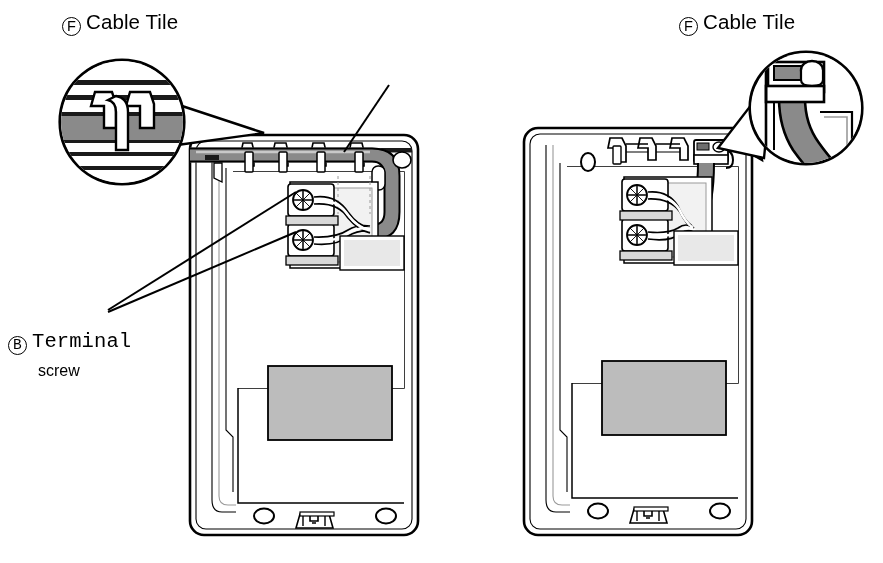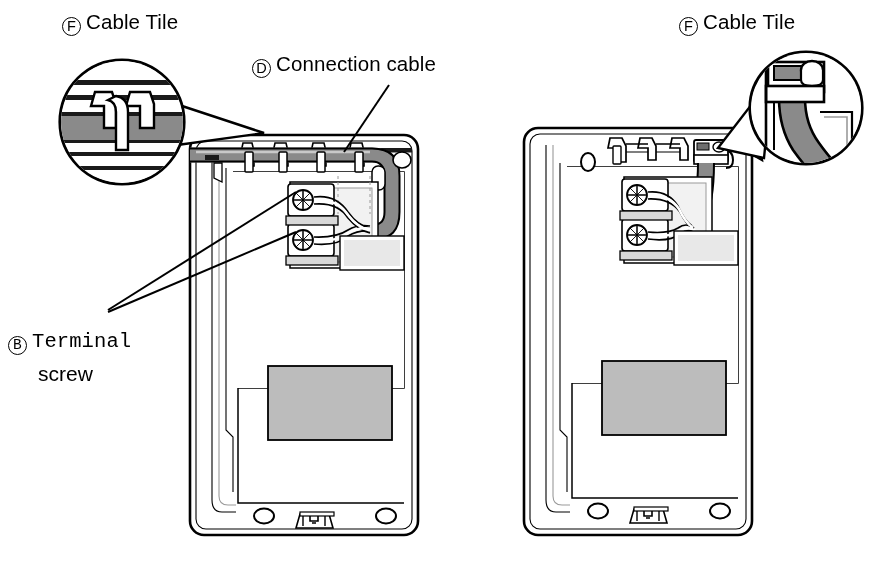--- a/index.html
+++ b/index.html
@@ -37,21 +37,21 @@
     border-radius: 50%;
     text-align: center;
     font-size: 14.5px;
     vertical-align: -2px;
     margin-right: 5px;
     box-sizing: border-box;
   }
   .lbl .txt { vertical-align: baseline; }
   .lbl2 {
     position: absolute;
-    font-size: 21px;
+    font-size: 16px;
     color: #000;
     white-space: nowrap;
   }
 </style>
 </head>
 <body>
 
 <div id="stage">
 
   <svg width="883" height="563" viewBox="0 0 883 563" style="position:absolute;left:0;top:0;">
@@ -304,23 +304,20 @@
         <path d="M774 102 L774 150" fill="none" stroke="#000" stroke-width="2"></path>
       </g>
     </g>
 
   </svg>
 
   <div class="lbl" style="left:62px; top:10px;">
     <span class="circ">F</span><span class="txt">Cable Tile</span>
   </div>
 
-  <div class="lbl" style="left:252px; top:52px;">
-    <span class="circ">D</span><span class="txt">Connection cable</span>
-  </div>
 
   <div class="lbl" style="left:8px; top:330px;font-family:Liberation Mono, monospace;">
     <span class="circ">B</span><span class="txt">Terminal</span>
   </div>
   <div class="lbl2" style="left:38px; top:362px;">screw</div>
 
   <div class="lbl" style="left:679px; top:10px;">
     <span class="circ">F</span><span class="txt">Cable Tile</span>
   </div>
 

